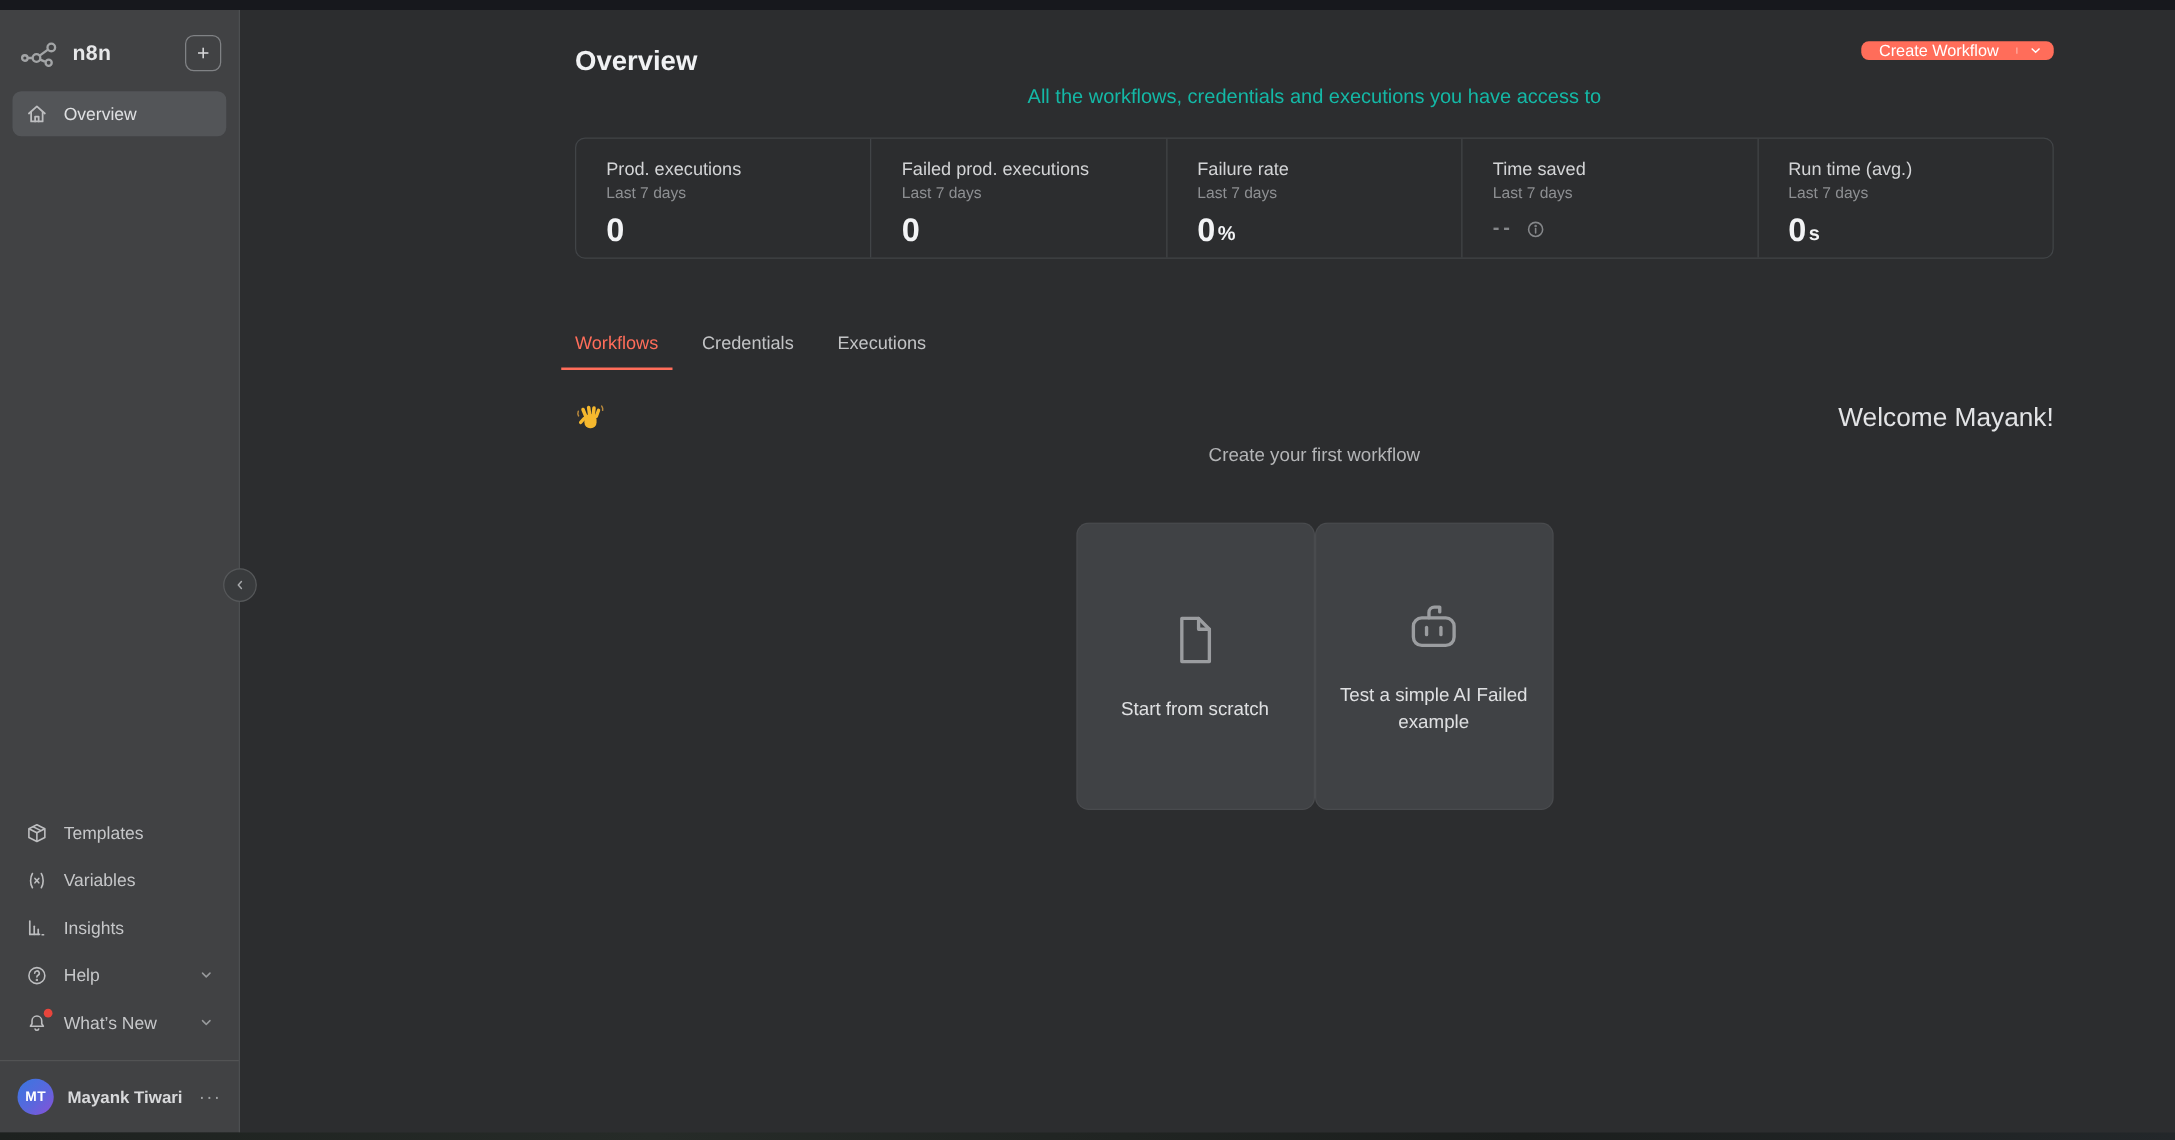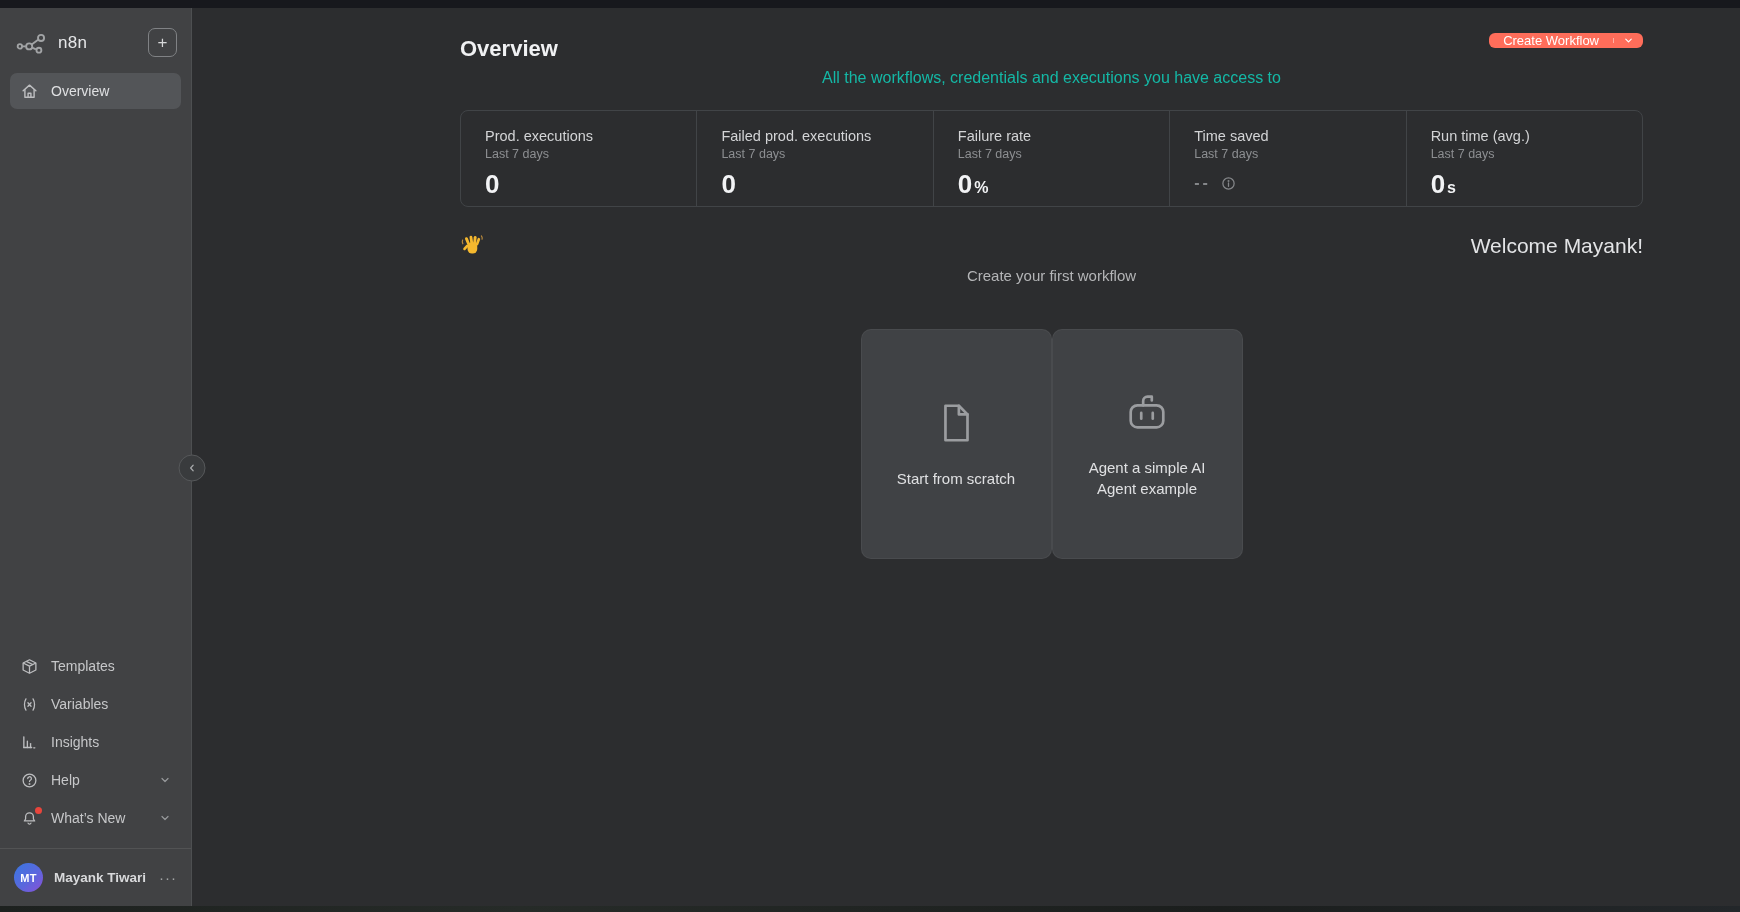--- a/index.html
+++ b/index.html
@@ -18,21 +18,21 @@
     background:linear-gradient(90deg,#1d211f,#262b28 30%,#1b1e1d 70%,#23272a);
   }
   
   .sidebar{
     position:absolute; top:8px; left:0; width:192px; height:898px;
     background:#414244; border-right:1px solid #4d4f51;
     display:flex; flex-direction:column;
   }
   .sb-header{ display:flex; align-items:center; padding:20px 14px 14px 16px; }
   .logo{ display:flex; align-items:center; }
-  .logo-text{ font-size:17px; font-weight:normal; color:#e6e7e9; margin-left:8px; letter-spacing:.3px; }
+  .logo-text{ font-size:17px; font-weight:bold; color:#e6e7e9; margin-left:8px; letter-spacing:.3px; }
   .add-btn{
     margin-left:auto; width:29px; height:29px; border-radius:7px;
     border:1.6px solid #808285; background:transparent; color:#d6d7d9;
     font-size:17px; line-height:1; cursor:pointer; display:flex; align-items:center; justify-content:center;
     font-family:inherit;
   }
   .sb-item{
     display:flex; align-items:center; gap:13px;
     height:36px; margin:2px 10px; padding:0 10px; border-radius:7px;
     font-size:14px; color:#c6c7c9; cursor:pointer; position:relative;
@@ -282,20 +282,25 @@
       <div class="stat">
         <div class="stat-title">Run time (avg.)</div>
         <div class="stat-period">Last 7 days</div>
         <div class="stat-value">
             <span>0</span>
             <span class="stat-suffix">s</span>
           </div>
       </div>
     </div>
 
+    <div class="tabs">
+      <div class="tab active">Workflows</div>
+      <div class="tab">Credentials</div>
+      <div class="tab">Executions</div>
+    </div>
 
     <div class="welcome">
       <div class="welcome-title">
         <span>
           <svg width="24" height="24" viewBox="0 0 32 32">
             <g fill="#f5b82e">
               <rect x="10" y="11" width="13" height="15" rx="6"></rect>
               <rect x="8.2" y="4" width="3.8" height="12" rx="1.9" transform="rotate(-22 10 10)"></rect>
               <rect x="13.2" y="2.2" width="3.8" height="12" rx="1.9" transform="rotate(-8 15 8)"></rect>
               <rect x="18" y="2.6" width="3.8" height="12" rx="1.9" transform="rotate(6 20 8)"></rect>
@@ -325,19 +330,19 @@
       </div>
       <div class="action-card">
         <span class="a-icn">
           <svg width="50" height="46" viewBox="0 0 52 48" fill="none" stroke="currentColor" stroke-width="2.8" stroke-linecap="round" stroke-linejoin="round">
             <rect x="9" y="17" width="34" height="23" rx="7"></rect>
             <path d="M20 25 V31"></path>
             <path d="M32 25 V31"></path>
             <path d="M22 17 V12.5 a4.5 4.5 0 0 1 4.5 -4.5 H31 V12"></path>
           </svg>
         </span>
-        <span class="action-label">Agent a simple AI Agent example</span>
+        <span class="action-label">Test a simple AI Failed example</span>
       </div>
     </div>
   </div>
 </main>
 
 <div class="bottom-edge"></div>
 
 </body></html>

